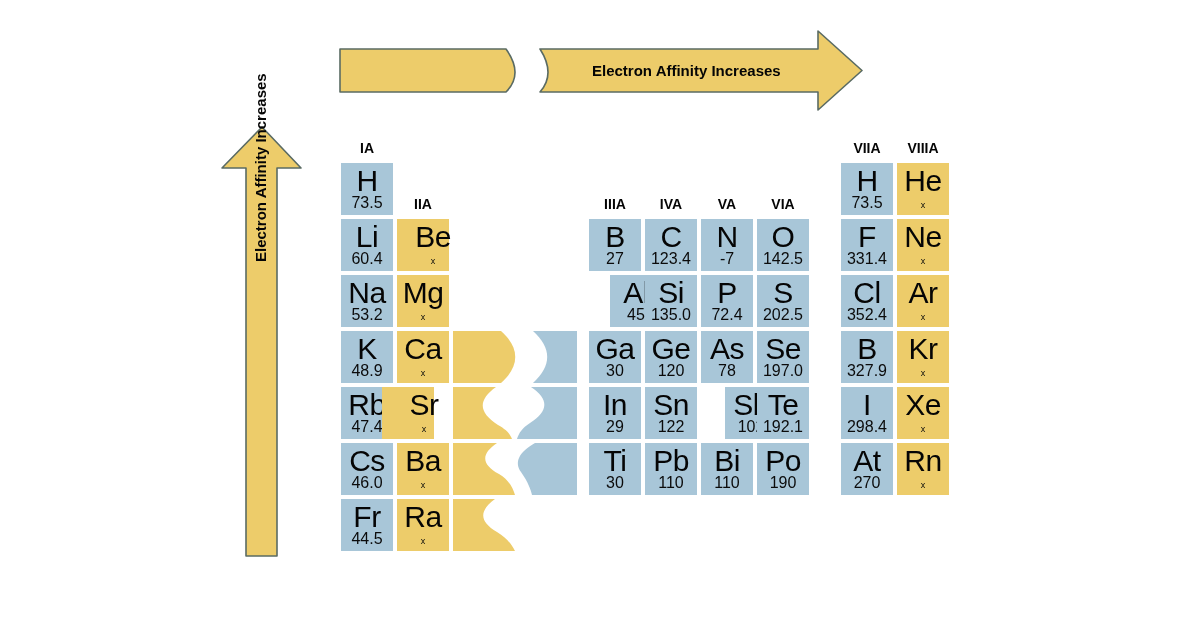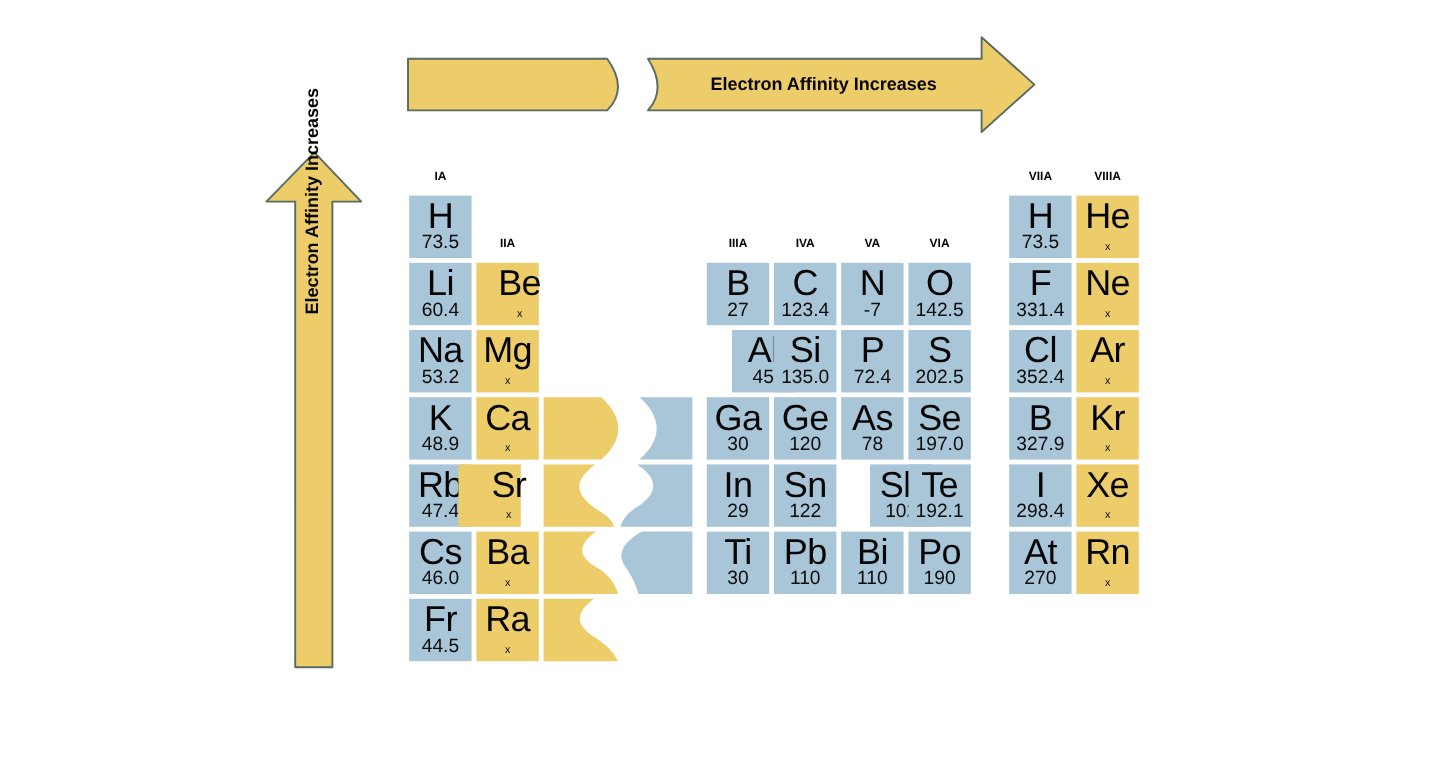--- a/index.html
+++ b/index.html
@@ -39,21 +39,21 @@
     color:#0b0b0b;
     margin-top:-1px;
   }
   .val.x{font-size:9px;margin-top:1px;}
 
   
   .ghead{
     position:absolute;
     width:52px;
     text-align:center;
-    font-size:10px;
+    font-size:14px;
     font-weight:bold;
     color:#050505;
     line-height:16px;
   }
 
   
   .breakwrap{position:absolute;left:0;top:0;width:1201px;height:631px;pointer-events:none;}
 
   
   .arrowsvg{position:absolute;left:0;top:0;width:1201px;height:631px;}

